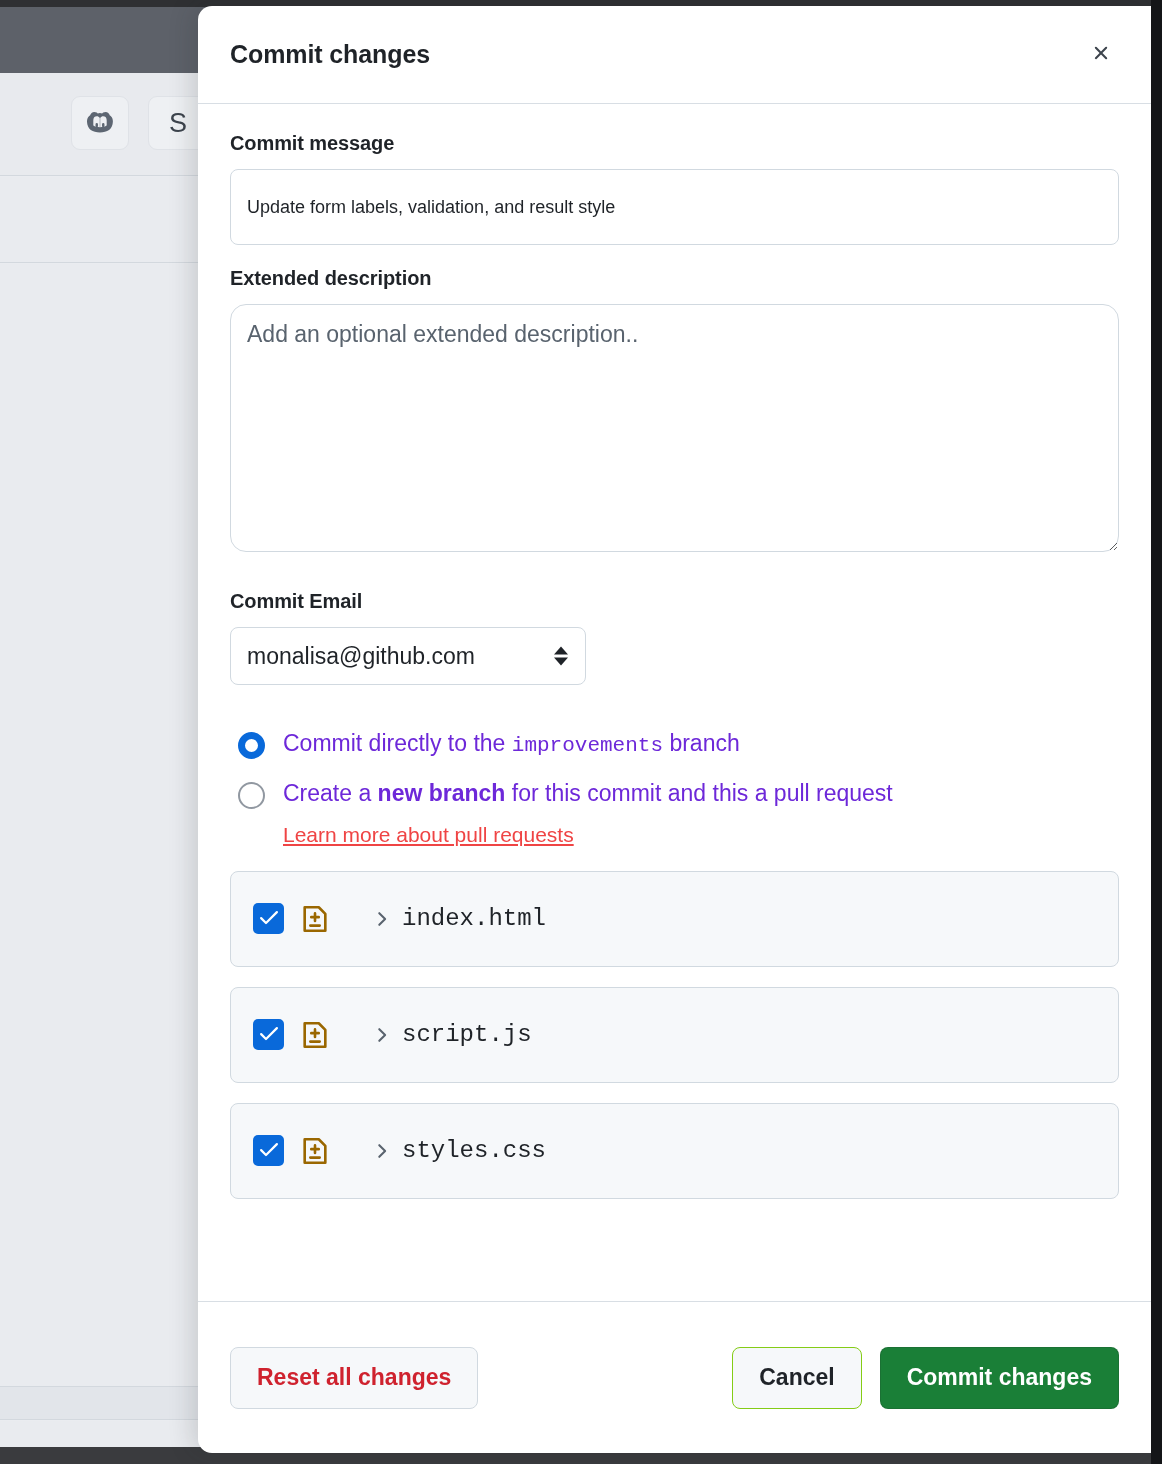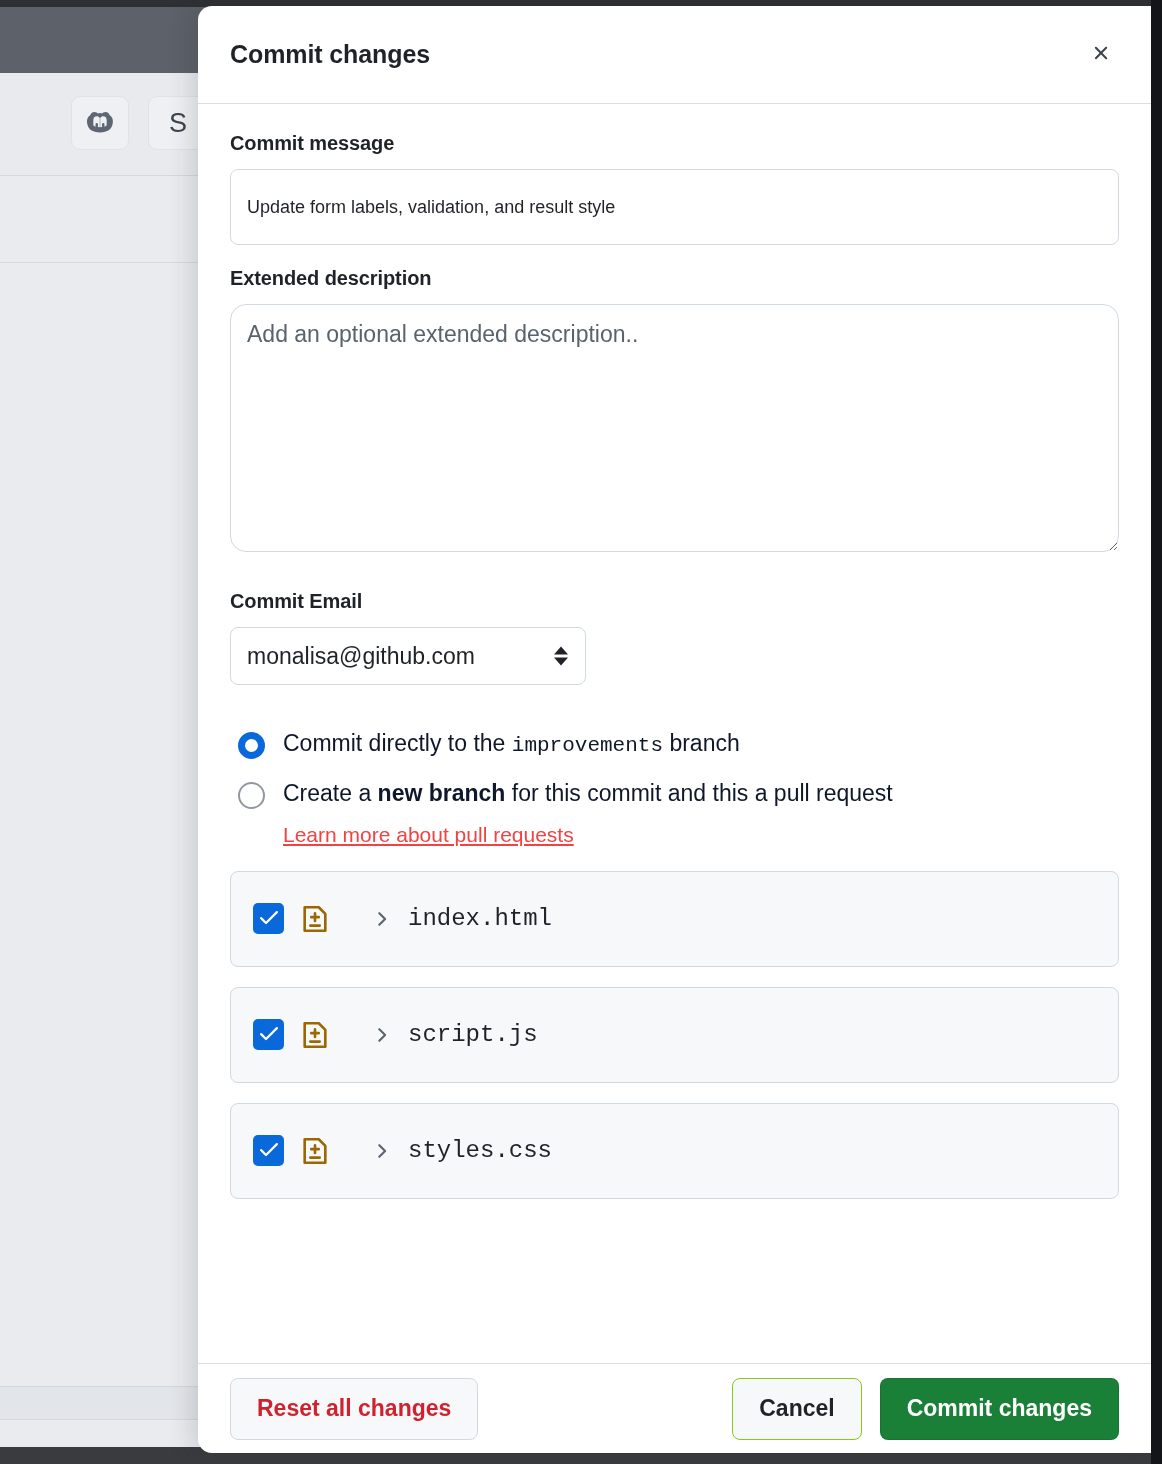--- a/index.html
+++ b/index.html
@@ -130,21 +130,21 @@
 
   .radio-group { margin-top: 42px; }
   .radio-row { display: flex; align-items: flex-start; margin-bottom: 16px; cursor: pointer; }
   .radio-dot {
     flex: 0 0 auto;
     width: 27px; height: 27px; border-radius: 50%;
     border: 2px solid #9198a1; background: #ffffff;
     margin: 5px 18px 0 8px; position: relative;
   }
   .radio-dot.checked { border: 7px solid #0969da; }
-  .radio-text { font-size: 23px; color: #0f172a; line-height: 1.45; }
+  .radio-text { font-size: 23px; color: #6d28d9; line-height: 1.45; }
   .mono { font-family: "Liberation Mono", "DejaVu Sans Mono", monospace; font-size: 21px; }
   .radio-text b { font-weight: bold; }
   .learn-link {
     display: inline-block;
     margin-left: 53px; margin-top: -4px;
     font-size: 21px; color: #ef4444; text-decoration: underline;
     cursor: pointer;
   }
 
   .file-list { margin-top: 24px; }
@@ -163,28 +163,28 @@
     background: #0969da;
     display: flex; align-items: center; justify-content: center;
     cursor: pointer;
   }
   .file-check svg { width: 24px; height: 24px; }
   .file-icon { flex: 0 0 auto; margin-left: 16px; display: flex; align-items: center; color: #9a6700; }
   .file-icon svg { width: 30px; height: 30px; }
   .file-chevron { flex: 0 0 auto; margin-left: 40px; display: flex; align-items: center; color: #59636e; cursor: pointer; }
   .file-chevron svg { width: 22px; height: 22px; }
   .file-name {
-    margin-left: 16px;
+    margin-left: 10px;
     font-family: "Liberation Mono", "DejaVu Sans Mono", monospace;
     font-size: 24px; color: #1f2328;
   }
 
   .dialog-footer {
     flex: 0 0 auto;
-    height: 90px;
+    height: 152px;
     border-top: 1px solid #d8dee4;
     display: flex; align-items: center;
     padding: 0 32px;
   }
   .btn {
     height: 62px;
     border-radius: 8px;
     font-size: 23px;
     font-family: "Liberation Sans", sans-serif;
     font-weight: bold;

